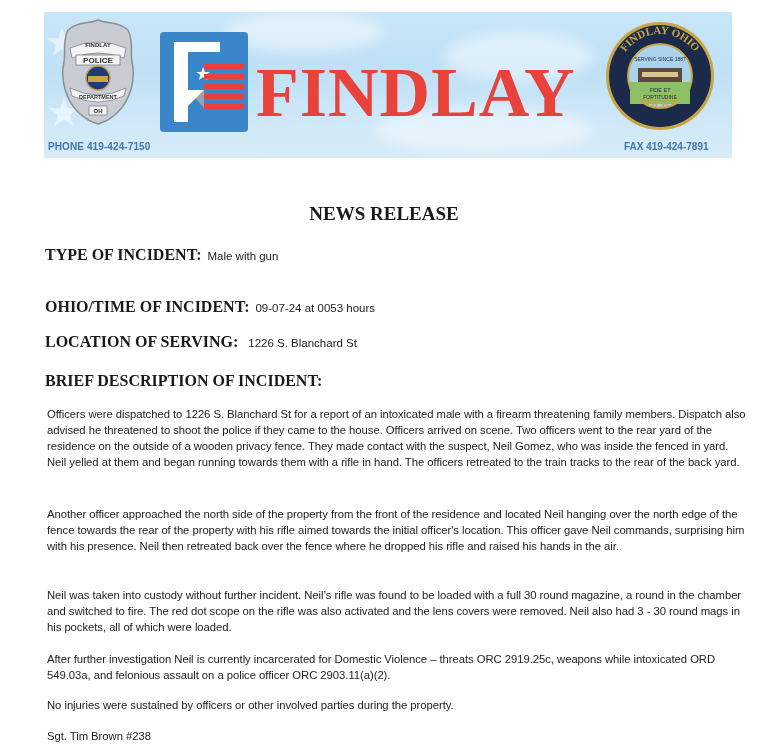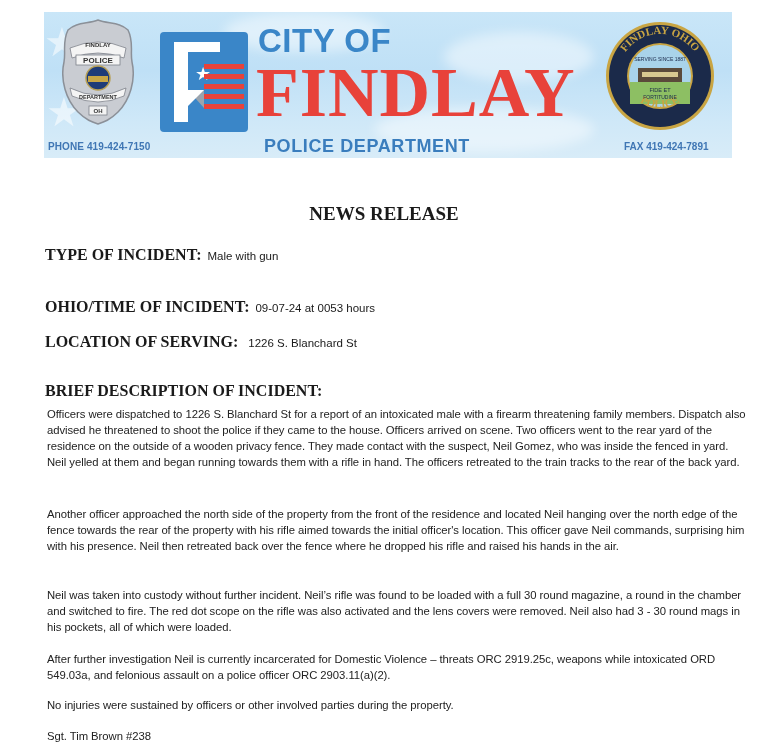--- a/index.html
+++ b/index.html
@@ -20,21 +20,21 @@
   .findlay { position:absolute; left:212px; top:46px; font-size:70px; font-weight:bold; color:#e8423a; line-height:1; letter-spacing:1px; font-family:"Liberation Serif", serif; }
   .pd { position:absolute; left:220px; top:125px; font-size:18px; font-weight:bold; color:#3a7dbd; letter-spacing:0.6px; line-height:1; }
 
   .seal { position:absolute; left:560px; top:8px; width:112px; height:112px; }
 
   .title { position:absolute; left:0; width:768px; top:177px; text-align:center; font-family:"Liberation Serif", serif; font-weight:bold; font-size:19px; color:#1a1a1a;margin-top:26px; }
 
   .field { position:absolute; left:45px; font-family:"Liberation Serif", serif; font-weight:bold; font-size:16px; color:#1a1a1a; white-space:nowrap;margin-top:13px; }
   .field .val { font-family:"Liberation Sans", sans-serif; font-weight:normal; font-size:11.5px; margin-left:6px; }
   .f1 { top:233px; } .f2 { top:285px; } .f3 { top:320px; }
-  .section-head { position:absolute; left:45px; top:382px; font-family:"Liberation Serif", serif; font-weight:bold; font-size:16px; color:#1a1a1a; }
+  .section-head { position:absolute; left:45px; top:372px; font-family:"Liberation Serif", serif; font-weight:bold; font-size:16px; color:#1a1a1a; }
 
   .para { position:absolute; left:47px; width:700px; font-size:11.3px; line-height:16px; color:#222; letter-spacing:-0.05px; }
   .p1 { top:406px; } .p2 { top:506px; } .p3 { top:587px; } .p4 { top:651px; } .p5 { top:697px; } .sig { top:728px; }
 </style>
 </head>
 <body>
 
 <div class="banner">
   <div class="cloud" style="left:180px;top:0;width:160px;height:40px;"></div>
   <div class="cloud" style="left:400px;top:20px;width:150px;height:50px;"></div>
@@ -63,23 +63,21 @@
     <rect x="28" y="30" width="30" height="22" fill="#3a86c8"></rect>
     <text x="43" y="48" font-size="18" text-anchor="middle" fill="#fff">★</text>
     <rect x="44" y="32" width="40" height="5" fill="#e8423a"></rect>
     <rect x="44" y="42" width="40" height="5" fill="#e8423a"></rect>
     <rect x="44" y="52" width="40" height="5" fill="#e8423a"></rect>
     <rect x="44" y="62" width="40" height="5" fill="#e8423a"></rect>
     <rect x="44" y="72" width="40" height="5" fill="#e8423a"></rect>
     <path d="M28 58 L44 58 L44 76 Z" fill="#9aa4ae"></path>
     <path d="M28 58 L44 58 L28 74 Z" fill="#ffffff"></path>
   </svg>
-  <div class="city-of">CITY OF</div>
   <div class="findlay">FINDLAY</div>
-  <div class="pd">POLICE DEPARTMENT</div>
 
   <svg class="seal" viewBox="0 0 112 112">
     <circle cx="56" cy="56" r="54" fill="#c9a543"></circle>
     <circle cx="56" cy="56" r="51" fill="#1b2a4a"></circle>
     <circle cx="56" cy="56" r="33" fill="#c9a543"></circle>
     <circle cx="56" cy="56" r="31" fill="#a9d3ea"></circle>
     <rect x="26" y="62" width="60" height="22" fill="#8dbf63"></rect>
     <rect x="34" y="48" width="44" height="14" fill="#5b4a3a"></rect>
     <rect x="38" y="52" width="36" height="5" fill="#d8c890"></rect>
     <defs>

